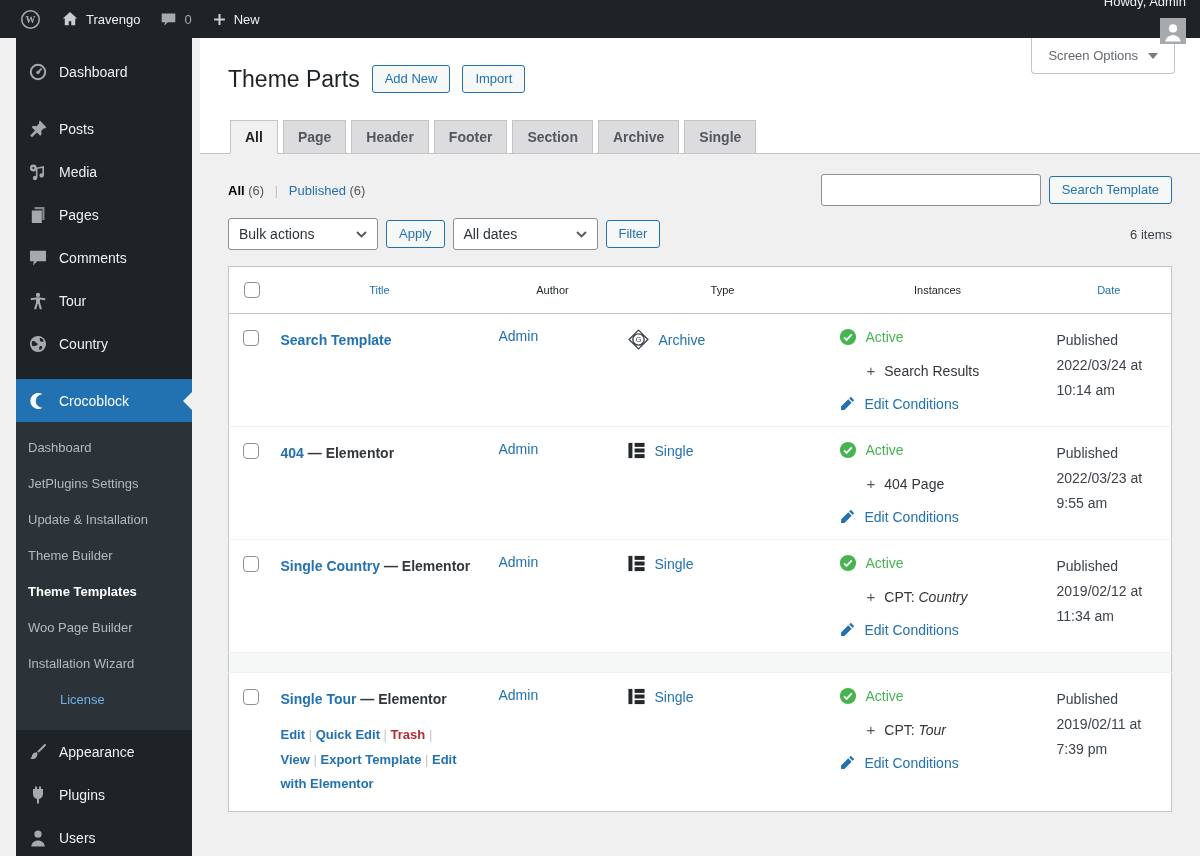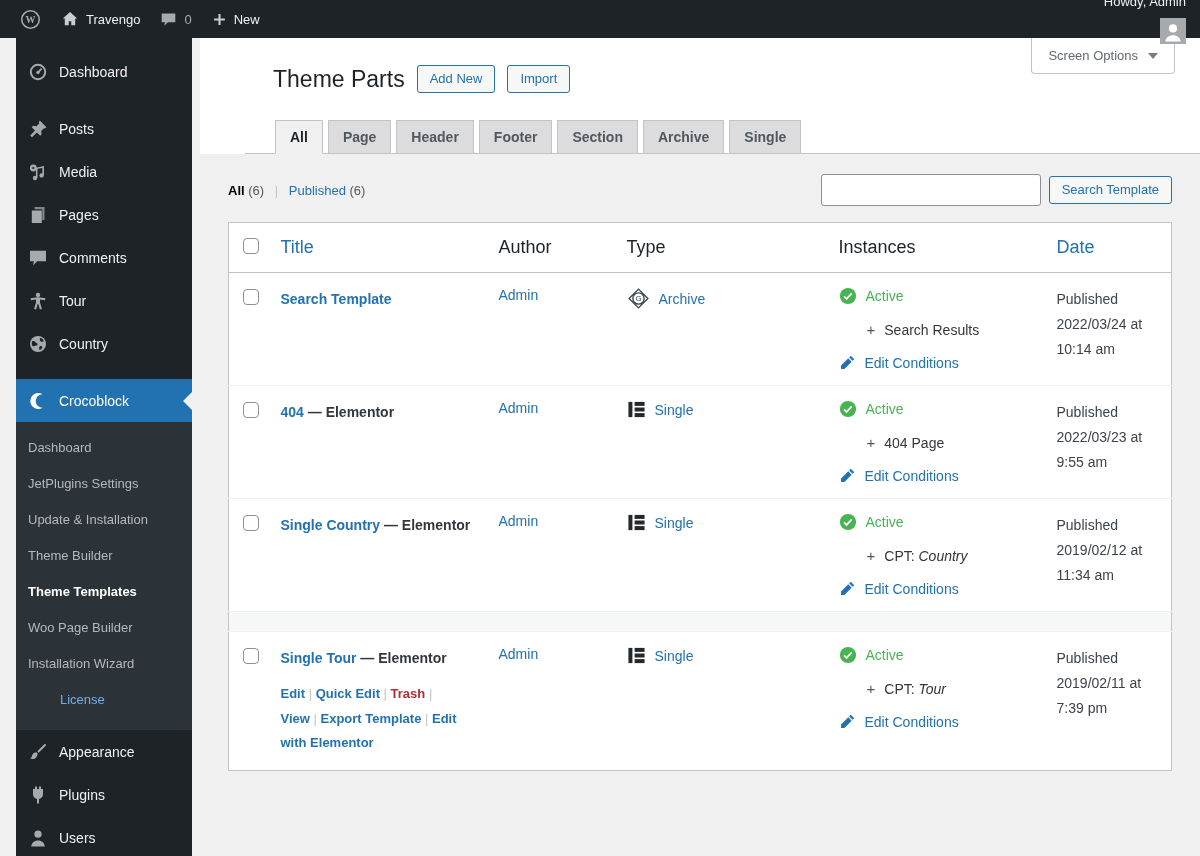--- a/index.html
+++ b/index.html
@@ -40,21 +40,21 @@
   }
   .menu-sep { height:14px; }
   .submenu { background:#2c3338; padding:8px 0 12px; }
   .submenu-item { padding:9px 12px; font-size:13px; color:#b4b9be; cursor:pointer; line-height:18px; }
   .submenu-item.active { color:#fff; font-weight:bold; }
   .submenu-item.highlight { color:#72aee6;padding-left:44px; }
 
   
   .content { position:absolute; left:200px; top:38px; right:0; bottom:0; overflow:hidden; }
 
-  .page-header { background:#fff; position:relative; padding-top:26px;padding-left:45px; }
+  .page-header { background:#fff; position:relative; padding-top:26px; }
   .header-inner { padding:0 28px; display:flex; align-items:center; gap:12px; }
   h1.page-title { font-size:23px; font-weight:400; color:#1d2327; line-height:30px; }
   .btn {
     display:inline-block; padding:6px 12px; font-size:13px; line-height:1.15;
     color:#2271b1; background:#f6f7f7; border:1px solid #2271b1; border-radius:3px; cursor:pointer;
     font-family:"Liberation Sans",sans-serif;
   }
   .screen-options {
     position:absolute; top:0; right:25px; display:flex; align-items:center; gap:10px;
     padding:10px 16px; background:#fff; border:1px solid #c3c4c7; border-top:none;
@@ -85,21 +85,21 @@
   .controls { display:flex; gap:8px; align-items:center; }
   .select {
     display:flex; align-items:center; justify-content:space-between; gap:18px; height:32px;
     padding:0 10px; background:#fff; border:1px solid #8c8f94; border-radius:3px;
     font-size:14px; color:#2c3338; cursor:pointer; min-width:150px;
   }
   .items-count { font-size:13px; color:#3c434a; }
 
   
   table.list { width:100%; margin-top:16px; border-collapse:collapse; background:#fff; border:1px solid #c3c4c7; }
-  th { text-align:left; font-size:18px; font-weight:400; color:#1d2327; padding:13px 10px; border-bottom:1px solid #c3c4c7; }
+  th { text-align:center; font-size:11px; font-weight:400; color:#1d2327; padding:13px 10px; border-bottom:1px solid #c3c4c7; }
   th a { color:#2271b1; }
   td { vertical-align:top; padding:14px 10px; font-size:14px; }
   .col-cb { width:42px; padding-left:14px; }
   tr.data-row + tr.data-row td, tr.row-spacer td, tr.row-spacer + tr td { border-top:1px solid #f0f0f1; }
   tr.row-spacer td { padding:0; height:20px; background:#f6f7f7; }
   .checkbox { width:16px; height:16px; border:1px solid #8c8f94; border-radius:4px; background:#fff; display:inline-block; margin-top:2px; cursor:pointer; }
   .row-title { max-width:200px; }
   .row-title strong { font-size:14px; line-height:24px; }
   .row-title a { color:#2271b1; font-weight:700; }
   .row-title .suffix { color:#32373c; }
@@ -324,20 +324,39 @@
         <span class="pipe">|</span>
         <a href="#"><span>Published</span></a>
         <span class="count">(6)</span>
       </div>
       <div class="search-box">
         <input class="search-input" type="text" value="" style="">
         <button class="btn">Search Template</button>
       </div>
     </div>
 
+    <div class="controls-row">
+      <div class="controls">
+        <div class="select">
+          <span>Bulk actions</span>
+          <svg width="11" height="7" viewBox="0 0 11 7">
+              <path d="M1 1l4.5 4.5L10 1" fill="none" stroke="#50575e" stroke-width="1.8"></path>
+            </svg>
+        </div>
+        <button class="btn">Apply</button>
+        <div class="select" style="min-width:145px">
+          <span>All dates</span>
+          <svg width="11" height="7" viewBox="0 0 11 7">
+              <path d="M1 1l4.5 4.5L10 1" fill="none" stroke="#50575e" stroke-width="1.8"></path>
+            </svg>
+        </div>
+        <button class="btn">Filter</button>
+      </div>
+      <div class="items-count">6 items</div>
+    </div>
 
     <table class="list">
       <colgroup>
           <col style="width:42px">
           <col style="width:218px">
           <col style="width:128px">
           <col style="width:212px">
           <col style="width:218px">
           <col>
         </colgroup>

